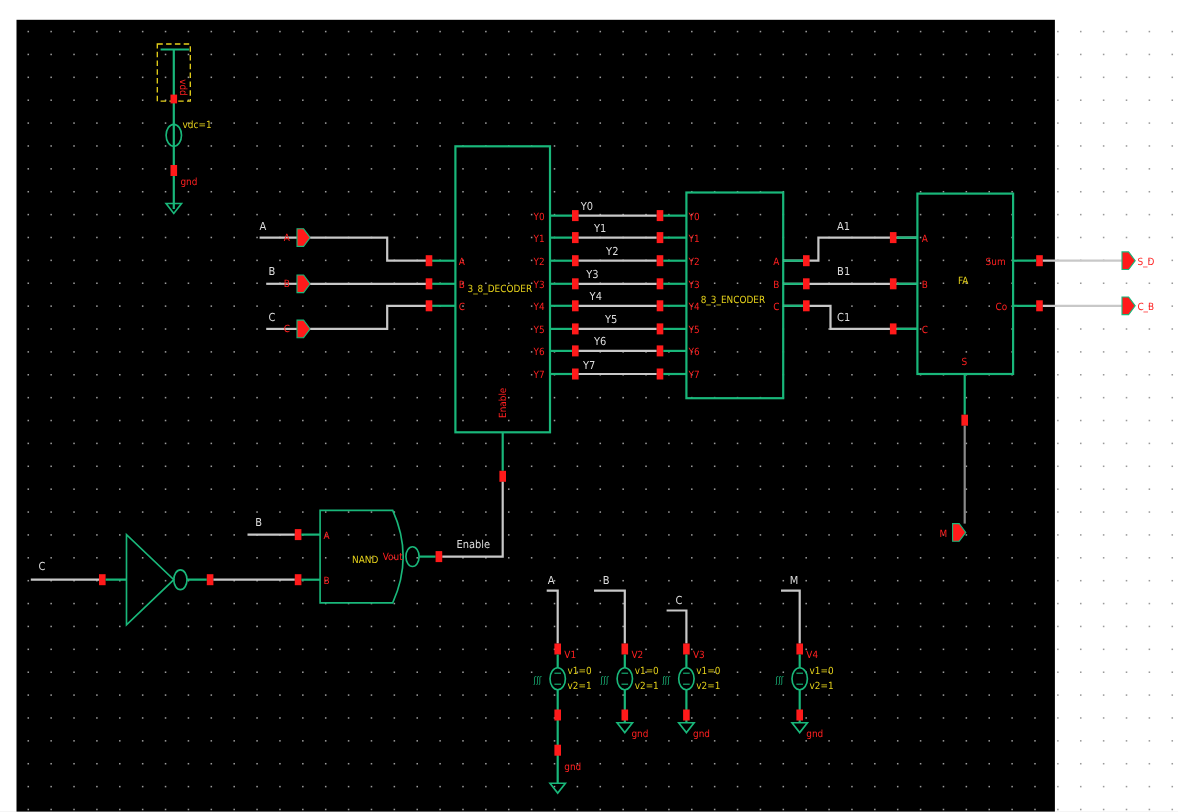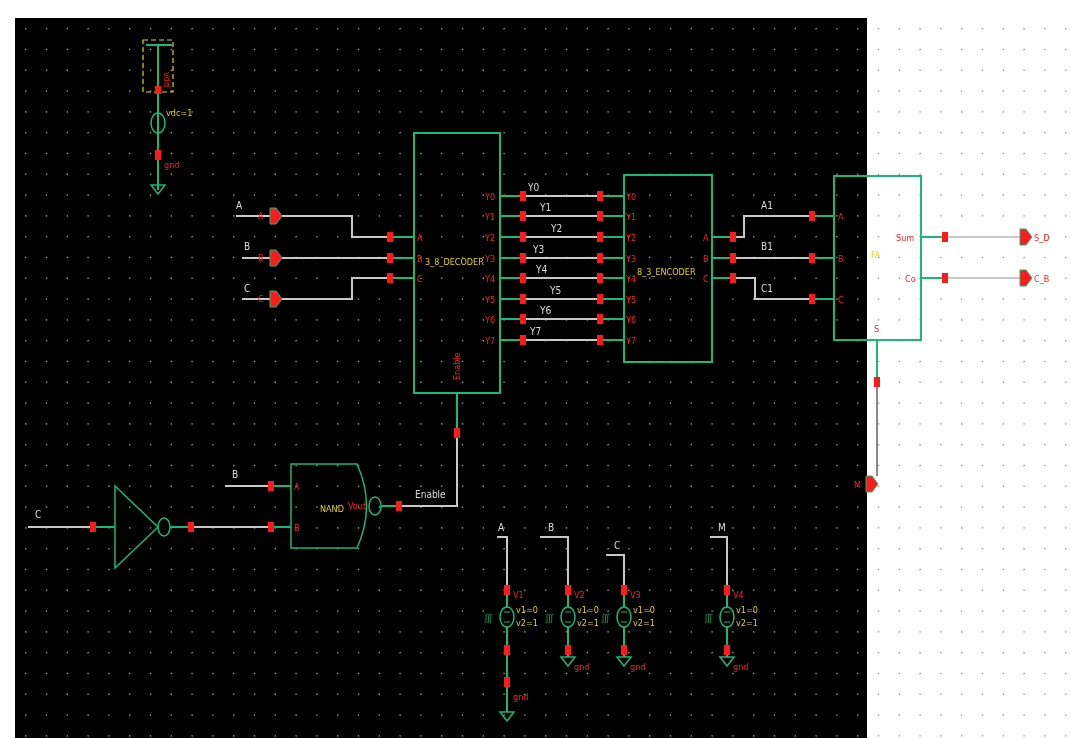--- a/index.html
+++ b/index.html
@@ -1,17 +1,17 @@
 <!DOCTYPE html>
 <html><head>
 <meta charset="utf-8">
 <style>
   html, body { margin:0; padding:0; background:#ffffff; }
   body { width:1071px; height:738px; position:relative; overflow:hidden; font-family:"DejaVu Sans", sans-serif; }
-  #canvas { position:absolute; left:15px; top:18px; width:852px; height:720px; background:#000000; }
+  #canvas { position:absolute; left:15px; top:18px; width:944px; height:720px; background:#000000; }
   svg text { font-family:"DejaVu Sans Condensed","DejaVu Sans", sans-serif; }
   .wire { stroke:#c8c8c8; stroke-width:2; fill:none; }
   .gwire { stroke:#19b77a; stroke-width:2; fill:none; }
   .box { stroke:#19b77a; stroke-width:2; fill:none; }
   .pin { fill:#ff1a1a; }
   .lbl-w { fill:#dcdcdc; font-size:10px; }
   .lbl-r { fill:#ff2020; font-size:9px; }
   .lbl-y { fill:#e6d21a; font-size:9px; }
 </style>
 </head>

